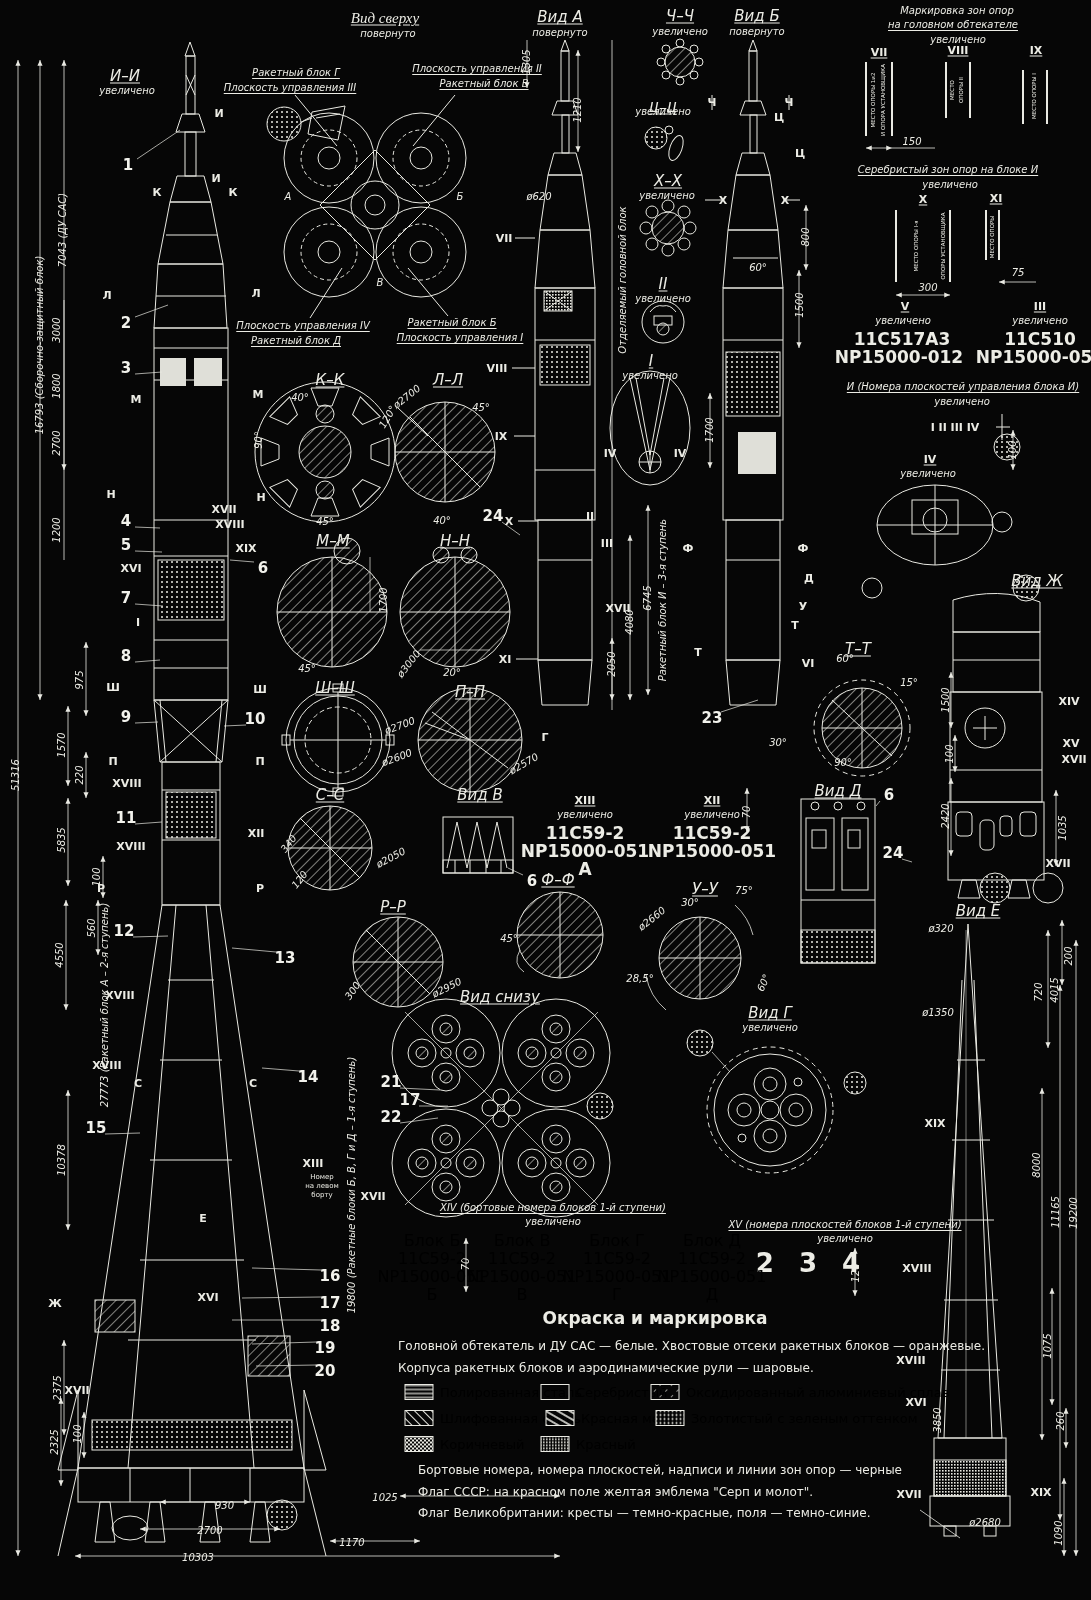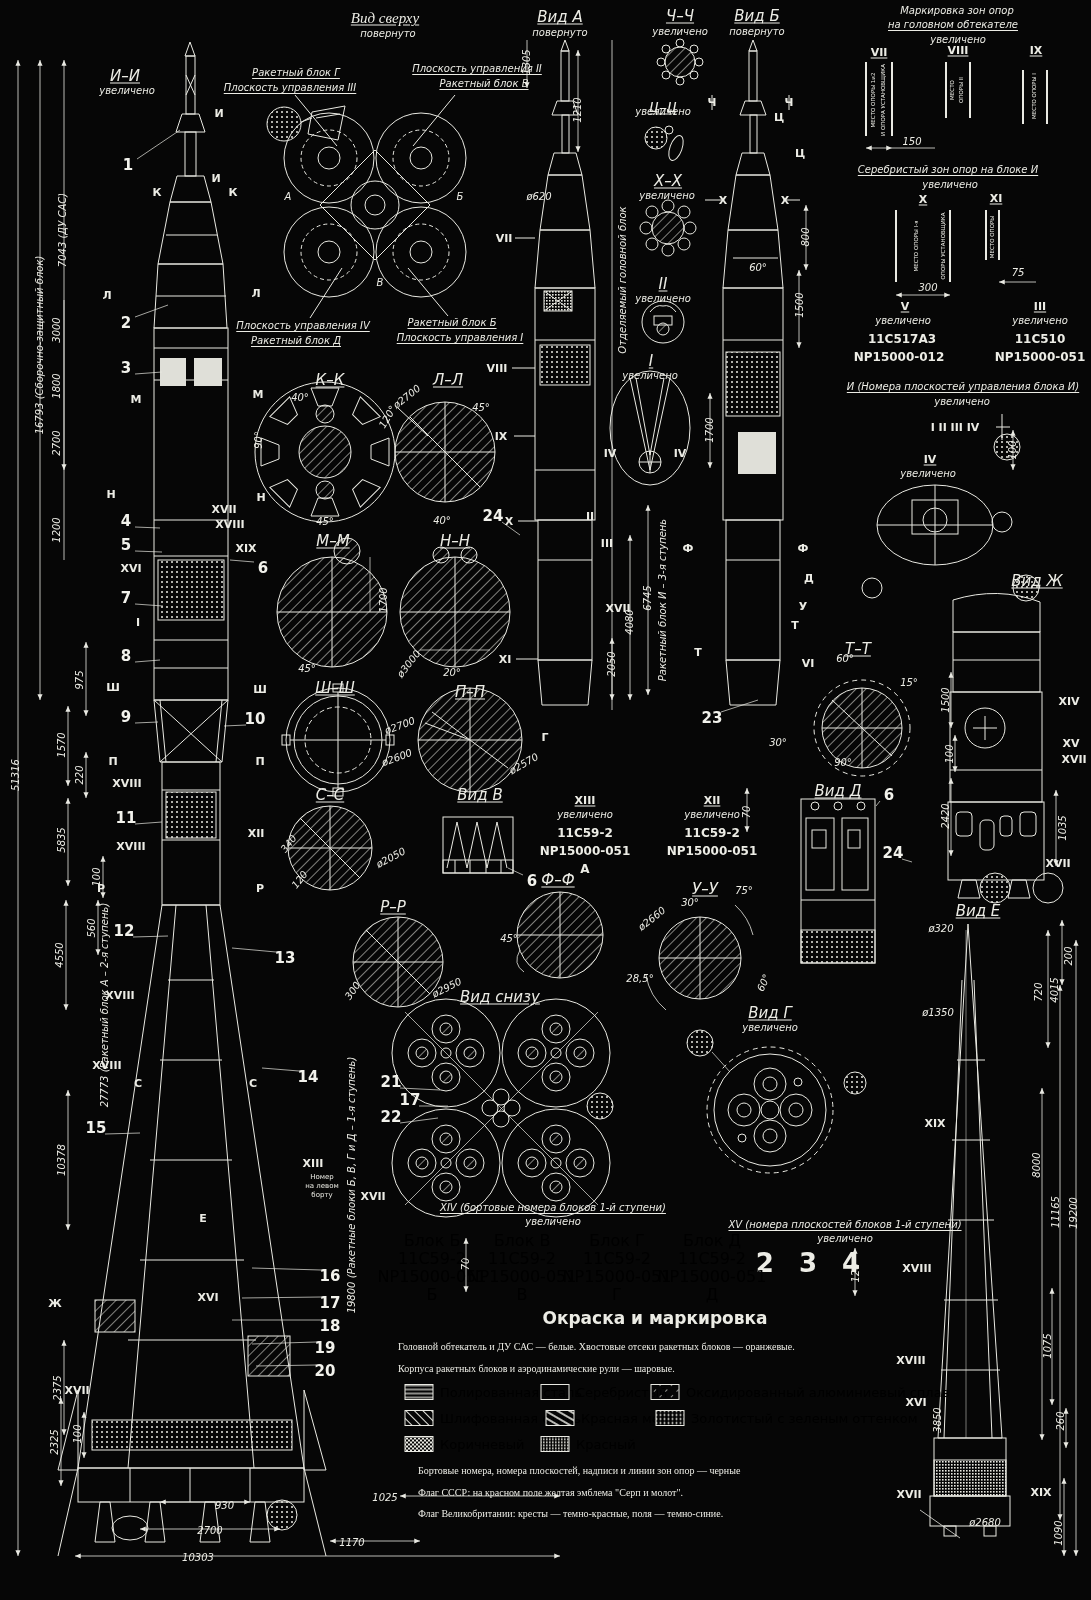--- a/index.html
+++ b/index.html
@@ -4,31 +4,31 @@
 <style>
   html,body{margin:0;padding:0;background:#000;}
   .stage{position:relative;width:1091px;height:1600px;background:#060606;overflow:hidden;
          font-family:"DejaVu Sans",sans-serif;color:#ededе6;}
   svg.art{position:absolute;left:0;top:0;}
   .lbl{position:absolute;color:#ededе6;font-style:italic;font-size:10px;line-height:1;
        white-space:nowrap;transform:translate(-50%,-50%);color:#ecece5;}
   .lbl.t{font-size:15px;}
   .lbl.u{text-decoration:underline;text-underline-offset:2px;}
   .lbl.rm{font-style:normal;font-weight:bold;font-size:11px;}
-  .lbl.b{font-style:normal;font-weight:bold;font-size:12px;}
+  .lbl.b{font-style:normal;font-weight:bold;font-size:17px;}
   .lbl.sm{font-size:5.5px;font-style:normal;}
   .lbl.sm2{font-size:7px;font-style:normal;}
   .lbl.big{font-style:normal;font-weight:bold;font-size:26px;letter-spacing:8px;}
   .callout{position:absolute;color:#f2f2ec;font-weight:bold;font-size:15px;line-height:1;
        transform:translate(-50%,-50%);font-style:normal;}
   .paint{position:absolute;color:#ecece5;}
   .paint.center{transform:translate(-50%,-50%);white-space:nowrap;}
   .paint.left{transform:translate(0,-50%);white-space:nowrap;}
   .paint-heading{font-size:17px;font-weight:bold;}
-  .paint-note{font-size:10px;font-family:Liberation Serif, serif;}
+  .paint-note{font-size:12px;}
   .swatch-item{position:absolute;display:flex;align-items:center;gap:6px;transform:translate(0,-50%);}
   .swatch-item span{font-size:13px;white-space:nowrap;}
   .blk{position:absolute;transform:translate(-50%,-50%);white-space:nowrap;text-align:center;}
 </style>
 </head>
 <body>
 
 <div class="stage">
 
 <svg class="art" width="1091" height="1600" viewBox="0 0 1091 1600">

